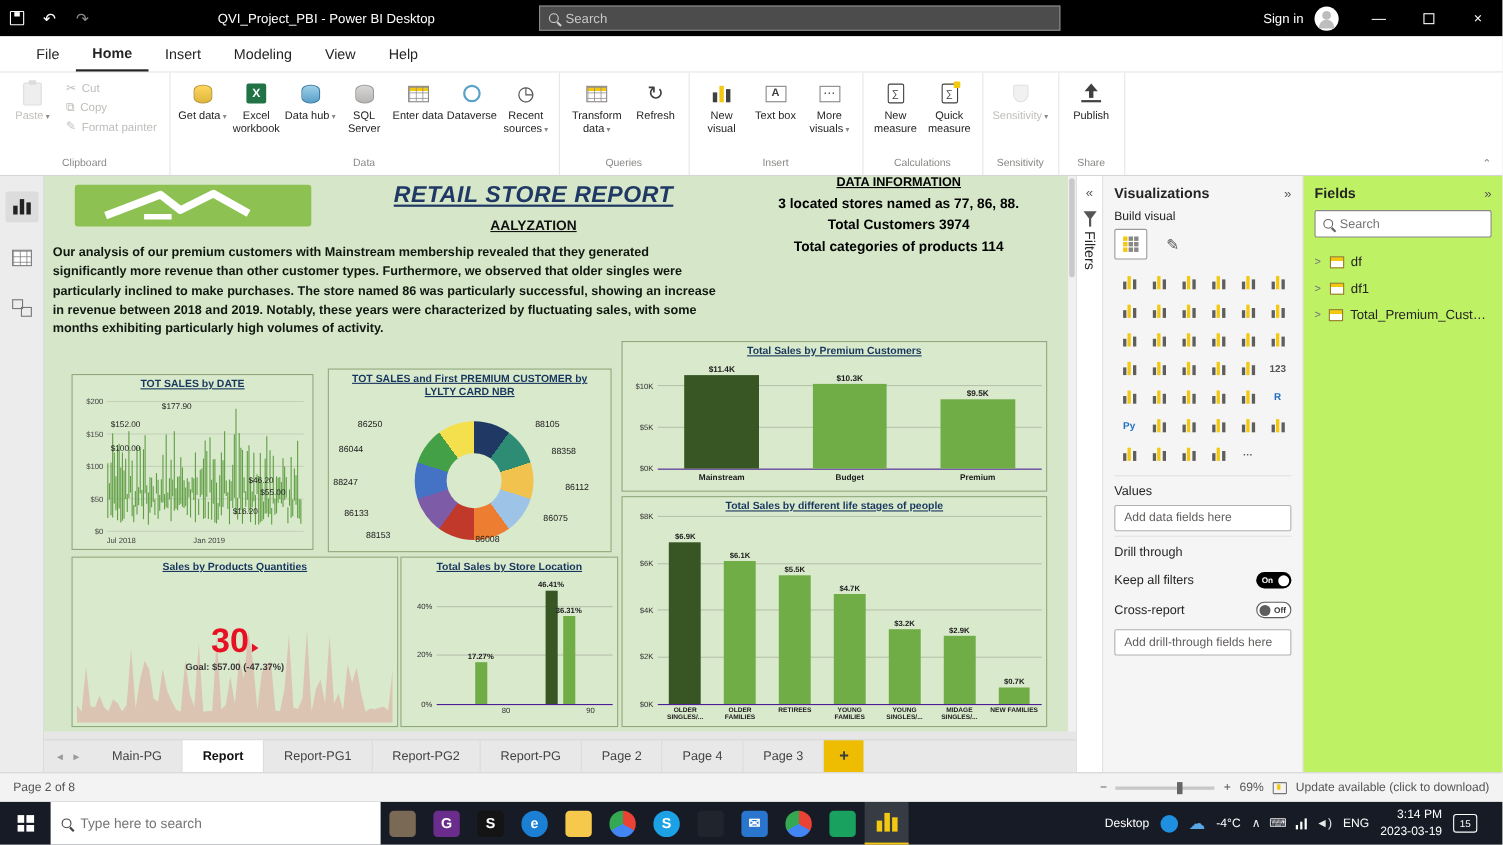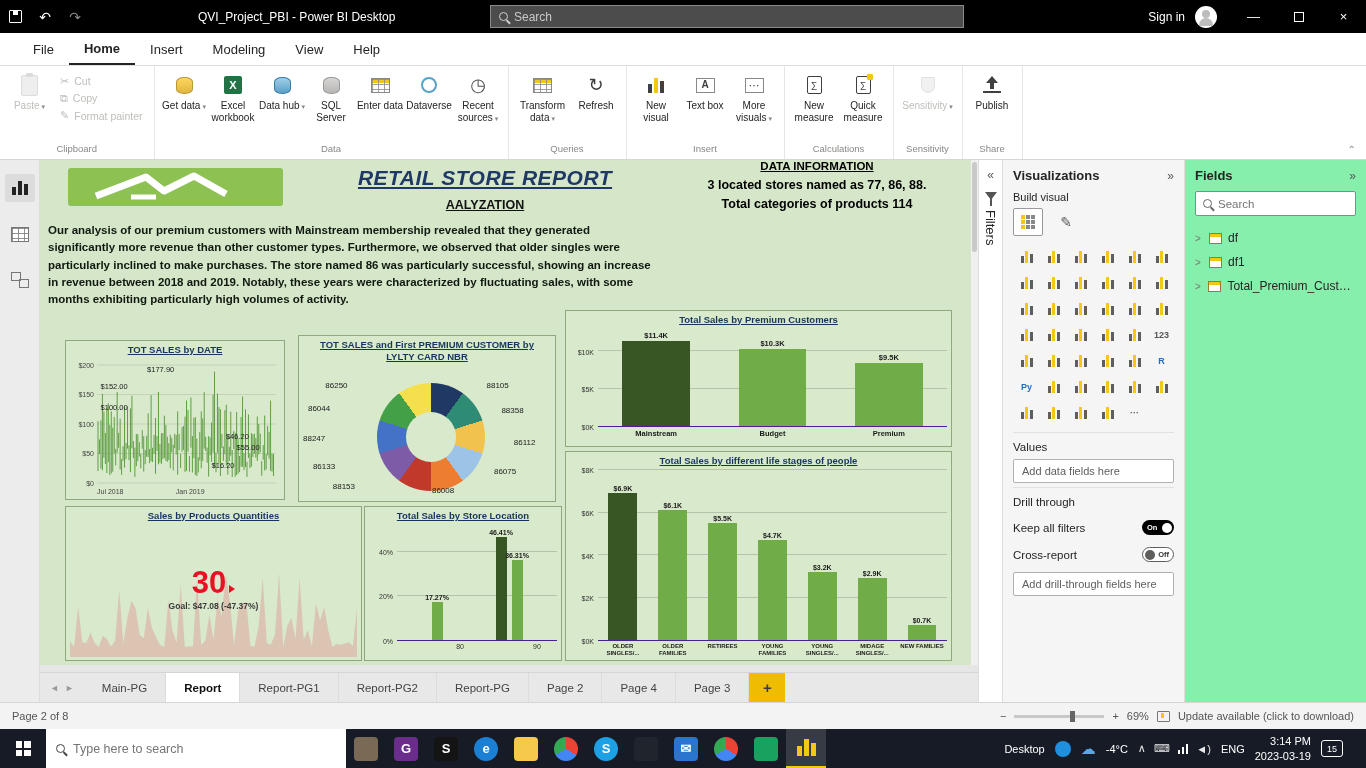--- a/index.html
+++ b/index.html
@@ -163,21 +163,21 @@
 .sec-lbl{font-size:11.5px;color:#252423;padding:8px 0 6px;border-top:1px solid #e1e1e1;margin-top:4px}
 .dashed{border:1px solid #b3b0ad;background:#fff;font-size:11px;color:#605e5c;padding:5px 8px;border-radius:2px}
 .tog-row{display:flex;align-items:center;justify-content:space-between;font-size:11.5px;color:#252423;padding:6px 0}
 .toggle{width:32px;height:15px;border-radius:8px;display:flex;align-items:center;font-size:7.5px;font-weight:bold;position:relative;flex:0 0 auto}
 .toggle.off{border:1px solid #605e5c;background:#fff;color:#333;justify-content:flex-end;padding-right:4px}
 .toggle.off::before{content:"";position:absolute;left:2px;width:10px;height:10px;border-radius:50%;background:#605e5c}
 .toggle.on{background:#000;color:#fff;justify-content:flex-start;padding-left:5px}
 .toggle.on::after{content:"";position:absolute;right:2px;width:10px;height:10px;border-radius:50%;background:#fff}
 
 
-.fieldspanel{width:181px;background:#86efac;padding:8px 10px}
+.fieldspanel{width:181px;background:#bef264;padding:8px 10px}
 .fsearch{display:flex;align-items:center;gap:6px;border:1px solid #8a8886;background:#fff;height:25px;padding:0 7px;border-radius:2px;margin-bottom:10px}
 .fsearch input{border:none;outline:none;font-size:11.5px;width:100%;background:transparent;color:#333}
 .fsearch .mag{border-color:#666}.fsearch .mag::after{background:#666}
 .frow{display:flex;align-items:center;gap:6px;padding:5px 0;font-size:12px;color:#252423}
 .fchev{color:#777;font-size:10px;width:8px}
 .ftbl{width:13px;height:11px;border:1px solid #9a7b2d;background:linear-gradient(#f2c811 0 3px,#fff 3px);flex:0 0 auto}
 .flabel{white-space:nowrap;overflow:hidden;text-overflow:ellipsis}
 
 
 .pagetabs{height:30px;background:#e8e8e8;border-top:1px solid #d5d5d5;display:flex;align-items:stretch}
@@ -444,20 +444,21 @@
               <path d="M55 25 L80 25" stroke="#ffffff" stroke-width="5"></path>
             </svg>
           </div>
           <div class="rpt-title">RETAIL STORE REPORT</div>
           <div class="rpt-sub">AALYZATION</div>
           <div class="rpt-desc">Our analysis of our premium customers with Mainstream membership revealed that they generated significantly more revenue than other customer types. Furthermore, we observed that older singles were particularly inclined to make purchases. The store named 86 was particularly successful, showing an increase in revenue between 2018 and 2019. Notably, these years were characterized by fluctuating sales, with some months exhibiting particularly high volumes of activity.</div>
 
           <div class="dinfo">
             <div class="dinfo-title">DATA INFORMATION</div>
             <div class="dinfo-line">3 located stores named as 77, 86, 88.</div>
+            <div class="dinfo-line">Total Customers  3974</div>
             <div class="dinfo-line">Total categories of products 114</div>
           </div>
 
           <div class="card" style="left:25px;top:180px;width:220px;height:160px">
             <div class="card-title">TOT  SALES by DATE</div>
             <div class="chart-body"><svg width="210" height="137" xmlns="http://www.w3.org/2000/svg">
                   <line x1="27" x2="206" y1="124" y2="124" stroke="#b7c2ab" stroke-width="0.6"></line>
                   <text x="24" y="126.5" text-anchor="end" font-size="7" fill="#444">$0</text>
                   <line x1="27" x2="206" y1="94.5" y2="94.5" stroke="#b7c2ab" stroke-width="0.6"></line>
                   <text x="24" y="97" text-anchor="end" font-size="7" fill="#444">$50</text>
@@ -648,21 +649,21 @@
                 </div>
               </div>
           </div>
 
           <div class="card" style="left:25px;top:346px;width:297px;height:155px">
             <div class="card-title">Sales by Products Quantities</div>
             <div class="chart-body"><svg width="287" height="132" xmlns="http://www.w3.org/2000/svg">
                   <path d="M0 132 L0.0 116.1 L4.1 122.0 L8.2 81.1 L12.3 117.3 L16.4 117.9 L20.5 107.6 L24.6 118.0 L28.7 121.9 L32.8 110.7 L36.9 114.1 L41.0 121.8 L45.1 115.8 L49.2 64.7 L53.3 118.9 L57.4 92.7 L61.5 75.8 L65.6 83.5 L69.7 110.0 L73.8 113.0 L77.9 82.8 L82.0 103.1 L86.1 112.3 L90.2 120.3 L94.3 121.8 L98.4 74.9 L102.5 105.7 L106.6 117.6 L110.7 59.3 L114.8 122.1 L118.9 121.6 L123.0 121.2 L127.1 53.4 L131.2 119.9 L135.3 115.6 L139.4 90.1 L143.5 114.6 L147.6 73.4 L151.7 92.0 L155.8 49.4 L159.9 76.1 L164.0 119.9 L168.1 85.8 L172.2 79.0 L176.3 76.7 L180.4 121.0 L184.5 121.5 L188.6 101.6 L192.7 52.2 L196.8 118.3 L200.9 119.6 L205.0 109.6 L209.1 48.0 L213.2 122.1 L217.3 101.1 L221.4 92.7 L225.5 114.3 L229.6 52.4 L233.7 114.5 L237.8 105.2 L241.9 120.9 L246.0 78.6 L250.1 95.6 L254.2 81.9 L258.3 105.4 L262.4 122.0 L266.5 119.0 L270.6 119.7 L274.7 118.5 L278.8 117.6 L282.9 121.0 L287.0 83.0 L287 132 Z" fill="#dcc0b0" opacity="0.9"></path>
                 </svg><div class="kpi">
                   <div class="kpi-val" style="color: rgb(232, 17, 35);">30<span class="flag"></span></div>
-                  <div class="kpi-goal">Goal: $47.08 (-47.37%)</div>
+                  <div class="kpi-goal">Goal: $57.00 (-47.37%)</div>
                 </div></div>
           </div>
 
           <div class="card" style="left:324px;top:346px;width:198px;height:155px">
             <div class="card-title">Total Sales by Store Location</div>
             <div class="chart-body bhost">
                 <div class="byax">
                   <div class="bytick" style="bottom: 0%;">0%</div>
                   <div class="bytick" style="bottom: 38.4615%;">20%</div>
                   <div class="bytick" style="bottom: 76.9231%;">40%</div>

